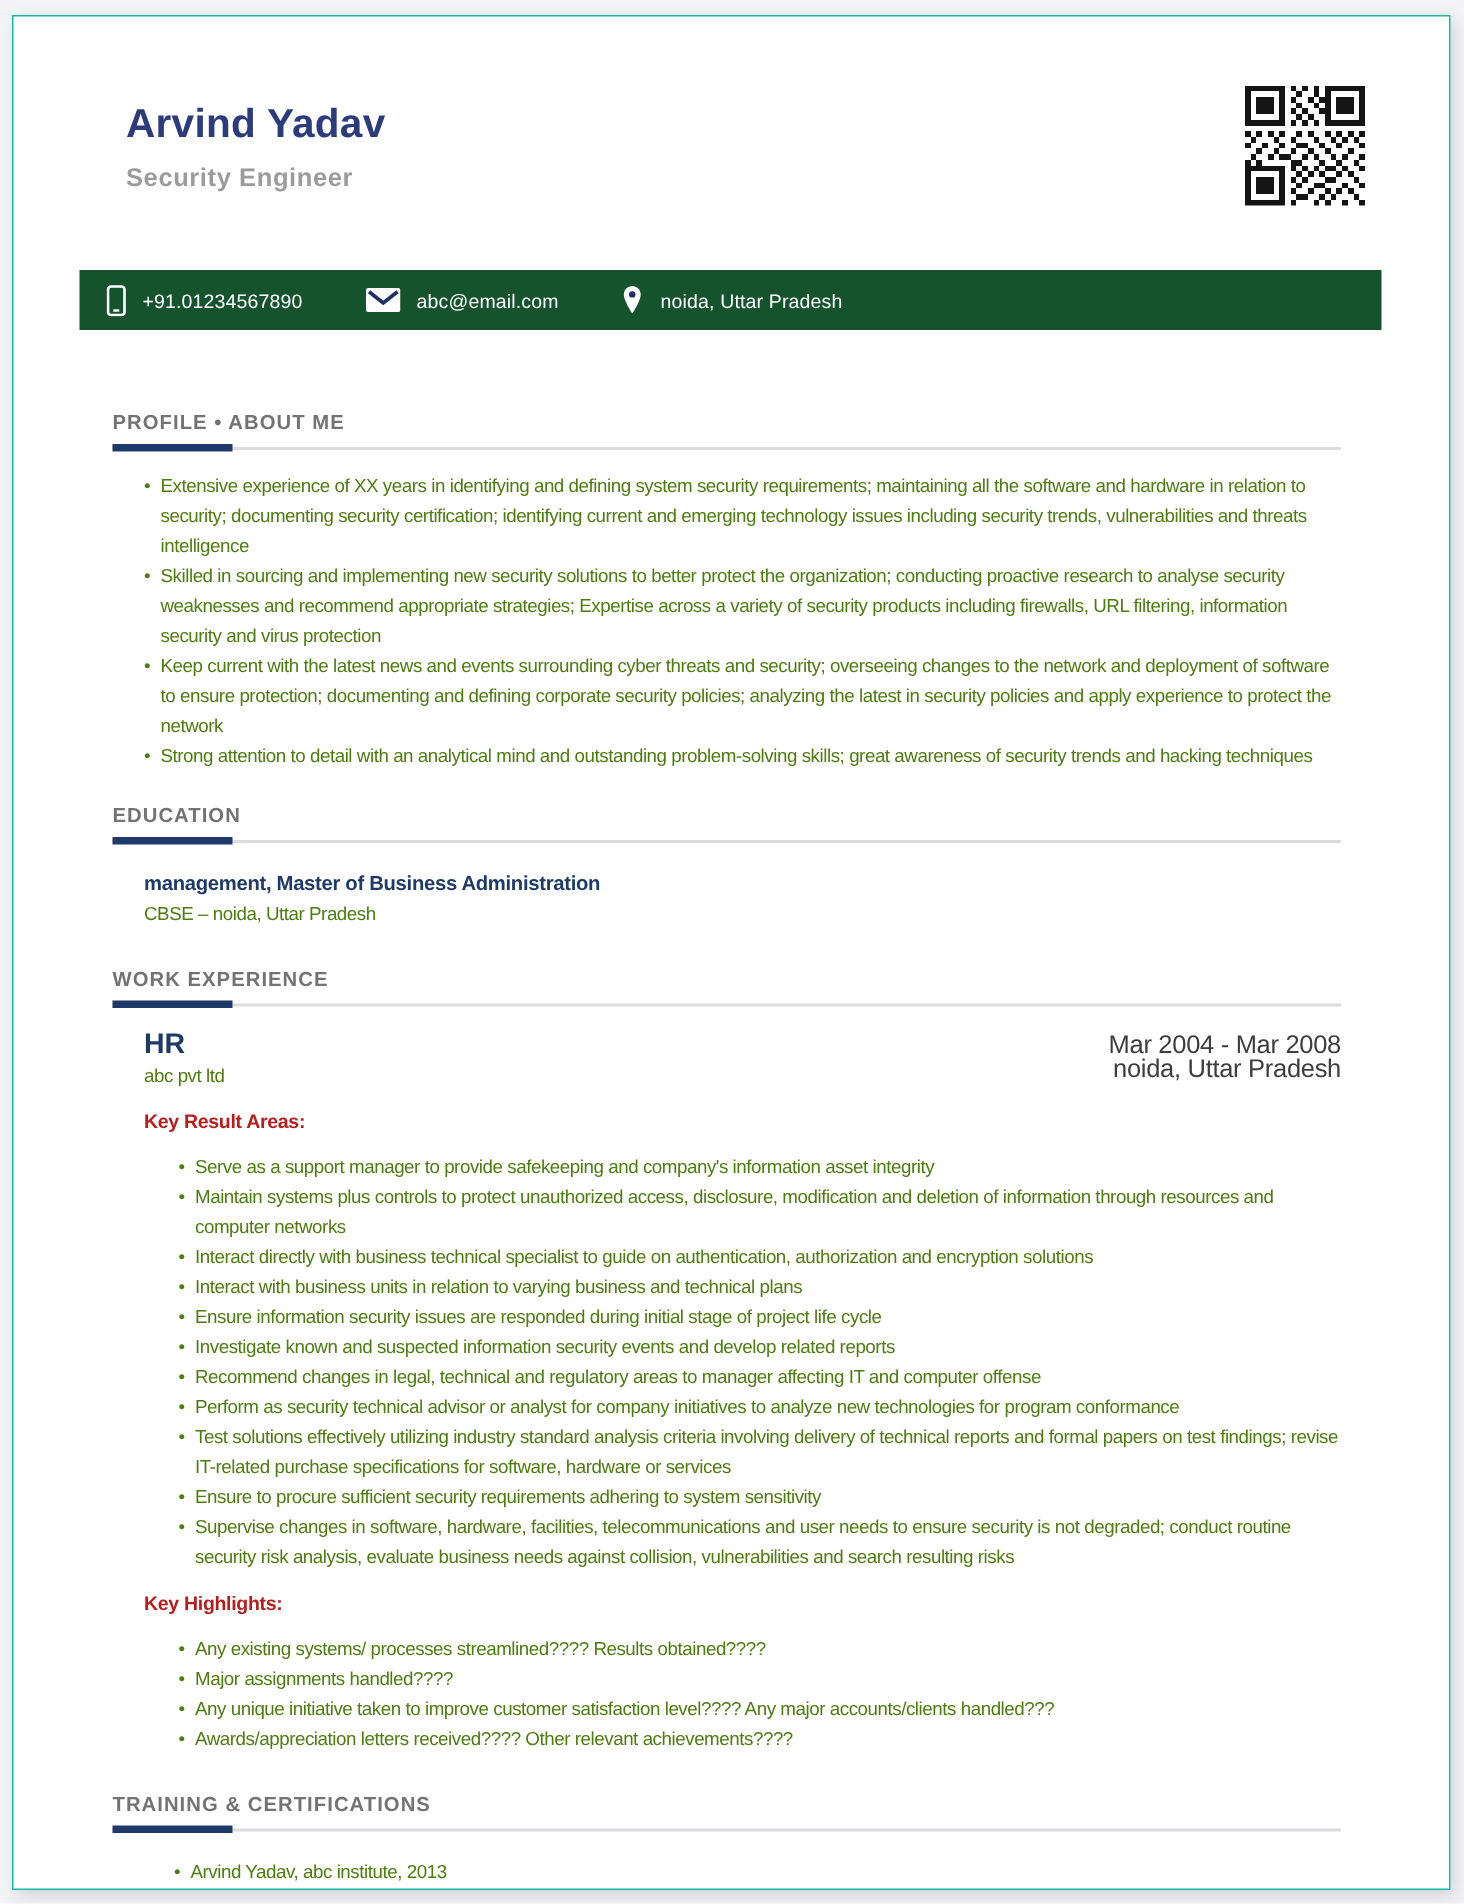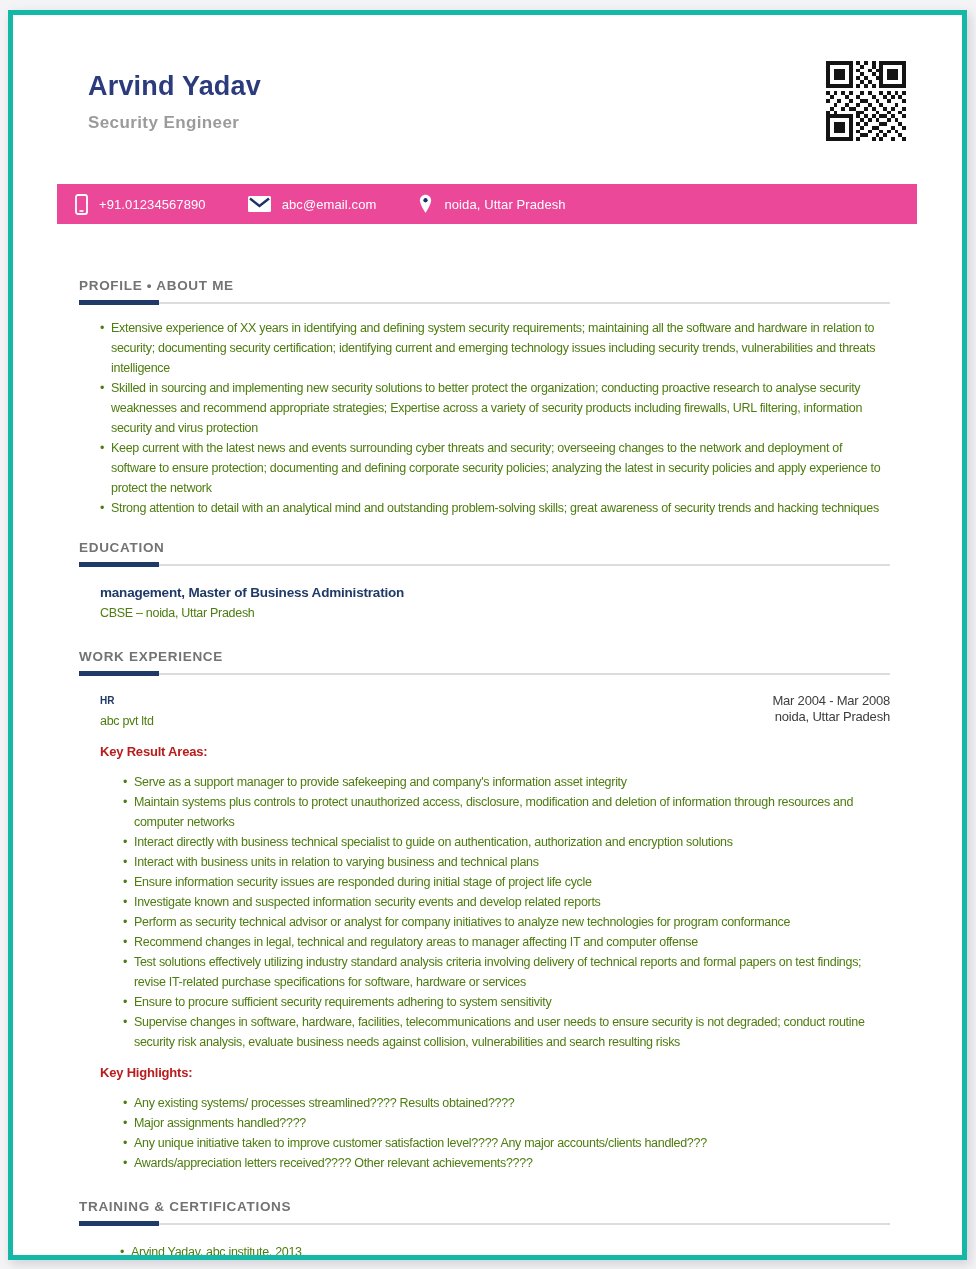--- a/index.html
+++ b/index.html
@@ -4,32 +4,32 @@
 <style>
   html,body{margin:0;padding:0;}
   body{
     width:976px;height:1269px;position:relative;
     background:#f4f4f6;
     font-family:"Liberation Sans", sans-serif;
     -webkit-font-smoothing:antialiased;
   }
   .page{
     position:absolute;left:8px;top:10px;width:959px;height:1250px;
-    background:#ffffff;border:5px solid #14b8a6;
+    background:#ffffff;border:1px solid #14b8a6;
     box-shadow:3px 4px 10px rgba(120,120,135,0.28);
     overflow:hidden;box-sizing:border-box;
   }
   
   .header{position:relative;padding:56px 0 0 75px;height:99px;}
   .name{font-size:27px;font-weight:bold;color:#2b3b7c;letter-spacing:0.2px;}
   .job-title{margin-top:11px;font-size:17px;font-weight:bold;color:#9b9b9b;letter-spacing:0.4px;}
   .qr{position:absolute;top:46px;right:56px;width:80px;height:80px;}
   
   .contact-bar{
-    margin:14px 45px 0 44px;height:40px;background:#ec4899;color:#fff;
+    margin:14px 45px 0 44px;height:40px;background:#14532d;color:#fff;
     display:flex;align-items:center;padding-left:18px;box-sizing:border-box;
   }
   .contact-item{display:flex;align-items:center;gap:11px;font-size:13px;margin-right:42px;letter-spacing:0.1px;}
   .contact-item .ico{display:flex;align-items:center;}
   
   .content{padding:0 72px 0 66px;}
   .section-heading{font-size:13.5px;font-weight:bold;color:#737373;letter-spacing:0.7px;}
   .rule{position:relative;height:5px;margin-top:7px;}
   .rule::before{content:"";position:absolute;left:0;right:0;top:2px;height:2px;background:#dcdcdf;}
   .rule-navy{position:absolute;left:0;top:0;width:80px;height:5px;background:#1f3a68;}
@@ -42,23 +42,23 @@
   .sec-profile ul{margin:13px 0 0 21px;}
   
   .sec-education{margin-top:22px;}
   .edu-row{display:flex;margin:16px 0 0 21px;}
   .edu-left{flex:0 0 480px;}
   .edu-degree{font-size:13.5px;font-weight:bold;color:#1f3a68;line-height:20px;letter-spacing:-0.2px;}
   .edu-line{line-height:20px;}
   
   .sec-work{margin-top:26px;}
   .work-head{display:flex;justify-content:space-between;margin:15px 0 0 21px;}
-  .work-role{font-size:10px;font-weight:bold;color:#1f3a68;line-height:20px;}
+  .work-role{font-size:19px;font-weight:bold;color:#1f3a68;line-height:20px;}
   .work-company{line-height:20px;}
-  .work-meta{text-align:right;font-size:13px;color:#3d3d3d;line-height:16px;letter-spacing:-0.2px;padding-top:2px;}
+  .work-meta{text-align:right;font-size:17px;color:#3d3d3d;line-height:16px;letter-spacing:-0.2px;padding-top:2px;}
   .sub-label{font-size:13px;font-weight:bold;color:#b91c1c;letter-spacing:-0.2px;margin:11px 0 0 21px;line-height:20px;}
   .work-list{margin:10px 0 0 44px;}
   
   .sec-training{margin-top:26px;}
   .sec-training ul{margin:16px 0 0 41px;}
 </style>
 </head>
 <body>
 
 <div class="page">
@@ -160,22 +160,22 @@
         </div>
       </div>
       <div class="sub-label">Key Result Areas:</div>
       <ul class="work-list">
           <li>Serve as a support manager to provide safekeeping and company's information asset integrity</li>
           <li>Maintain systems plus controls to protect unauthorized access, disclosure, modification and deletion of information through resources and computer networks</li>
           <li>Interact directly with business technical specialist to guide on authentication, authorization and encryption solutions</li>
           <li>Interact with business units in relation to varying business and technical plans</li>
           <li>Ensure information security issues are responded during initial stage of project life cycle</li>
           <li>Investigate known and suspected information security events and develop related reports</li>
+          <li>Recommend changes in legal, technical and regulatory areas to manager affecting IT and computer offense</li>
           <li>Perform as security technical advisor or analyst for company initiatives to analyze new technologies for program conformance</li>
-          <li>Recommend changes in legal, technical and regulatory areas to manager affecting IT and computer offense</li>
           <li>Test solutions effectively utilizing industry standard analysis criteria involving delivery of technical reports and formal papers on test findings; revise IT-related purchase specifications for software, hardware or services</li>
           <li>Ensure to procure sufficient security requirements adhering to system sensitivity</li>
           <li>Supervise changes in software, hardware, facilities, telecommunications and user needs to ensure security is not degraded; conduct routine security risk analysis, evaluate business needs against collision, vulnerabilities and search resulting risks</li>
         </ul>
       <div class="sub-label">Key Highlights:</div>
       <ul class="work-list">
           <li>Any existing systems/ processes streamlined???? Results obtained????</li>
           <li>Major assignments handled????</li>
           <li>Any unique initiative taken to improve customer satisfaction level???? Any major accounts/clients handled???</li>
           <li>Awards/appreciation letters received???? Other relevant achievements????</li>

